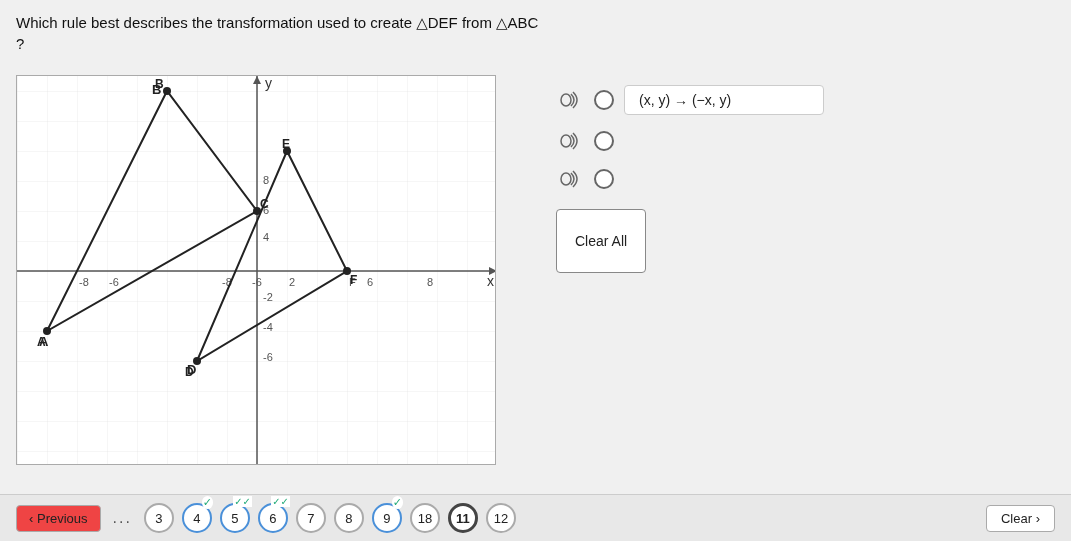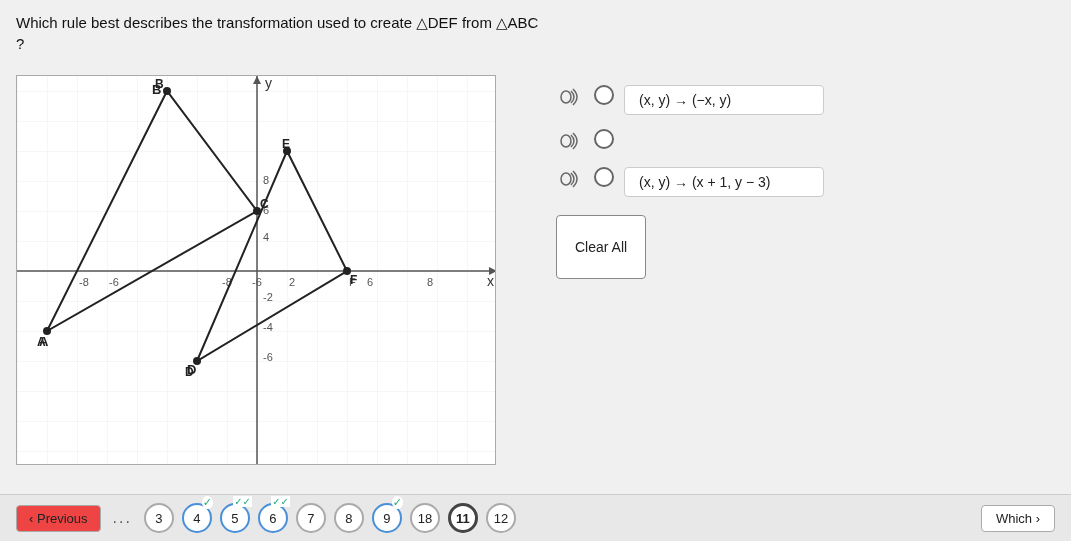--- a/index.html
+++ b/index.html
@@ -55,21 +55,21 @@
     .options-area {
       flex: 1;
       display: flex;
       flex-direction: column;
       gap: 14px;
       padding-top: 10px;
     }
 
     .option-row {
       display: flex;
-      align-items: flex-start;
+      align-items: center;
       gap: 10px;
     }
 
     .speak-icon {
       width: 28px;
       height: 24px;
       display: flex;
       align-items: center;
       justify-content: center;
       font-size: 16px;
@@ -289,23 +289,20 @@
 
       <div class="option-row">
         <div class="speak-icon">
           <svg width="22" height="20" viewBox="0 0 22 20">
               <ellipse cx="7" cy="10" rx="5" ry="6" fill="none" stroke="#666" stroke-width="1.5"></ellipse>
               <path d="M12 4 Q18 10 12 16" fill="none" stroke="#666" stroke-width="1.5"></path>
               <path d="M14 2 Q22 10 14 18" fill="none" stroke="#666" stroke-width="1.5"></path>
             </svg>
         </div>
         <div class="radio-btn"></div>
-        <div class="option-text-box">
-          <span>(x, y) → (x + 1, y − 3)</span>
-        </div>
       </div>
 
       <button class="clear-all-btn">Clear All</button>
     </div>
   </div>
 </div>
 
 <div class="bottom-nav">
   <button class="nav-btn">
     <span>‹</span>
@@ -352,16 +349,16 @@
 
   <div class="page-btn current" style="border-color:#444; border-width:3px;">
       <span>11</span>
     </div>
 
   <div class="page-btn">
       <span>12</span>
     </div>
 
   <button class="next-btn">
-    <span>Which</span>
+    <span>Clear</span>
     <span>›</span>
   </button>
 </div>
 
 </body></html>

